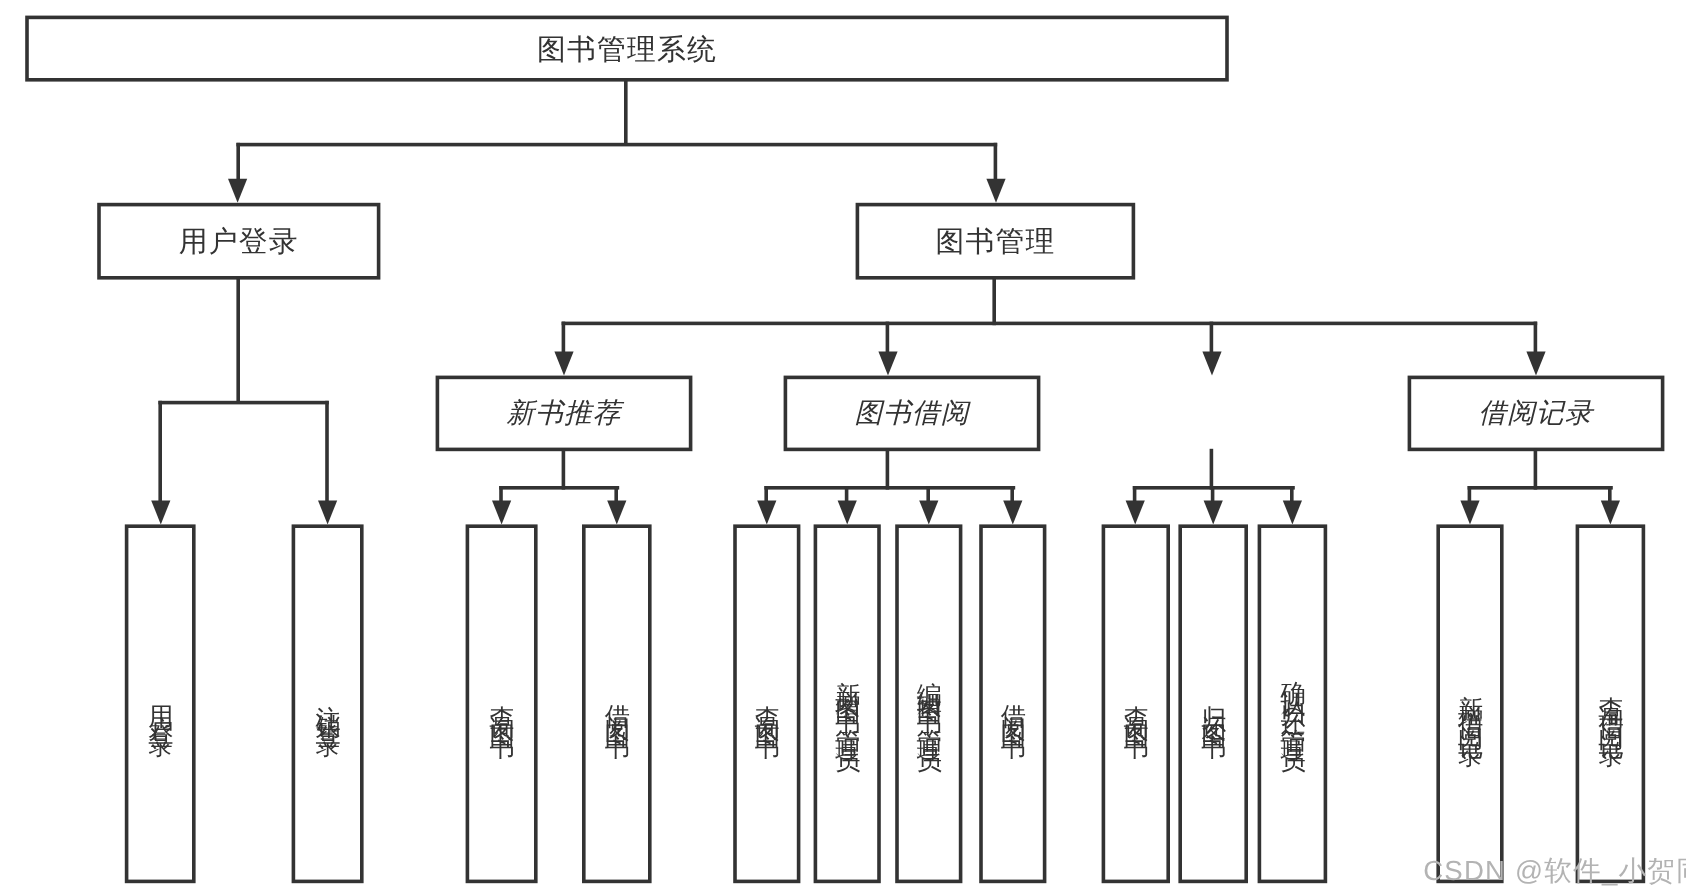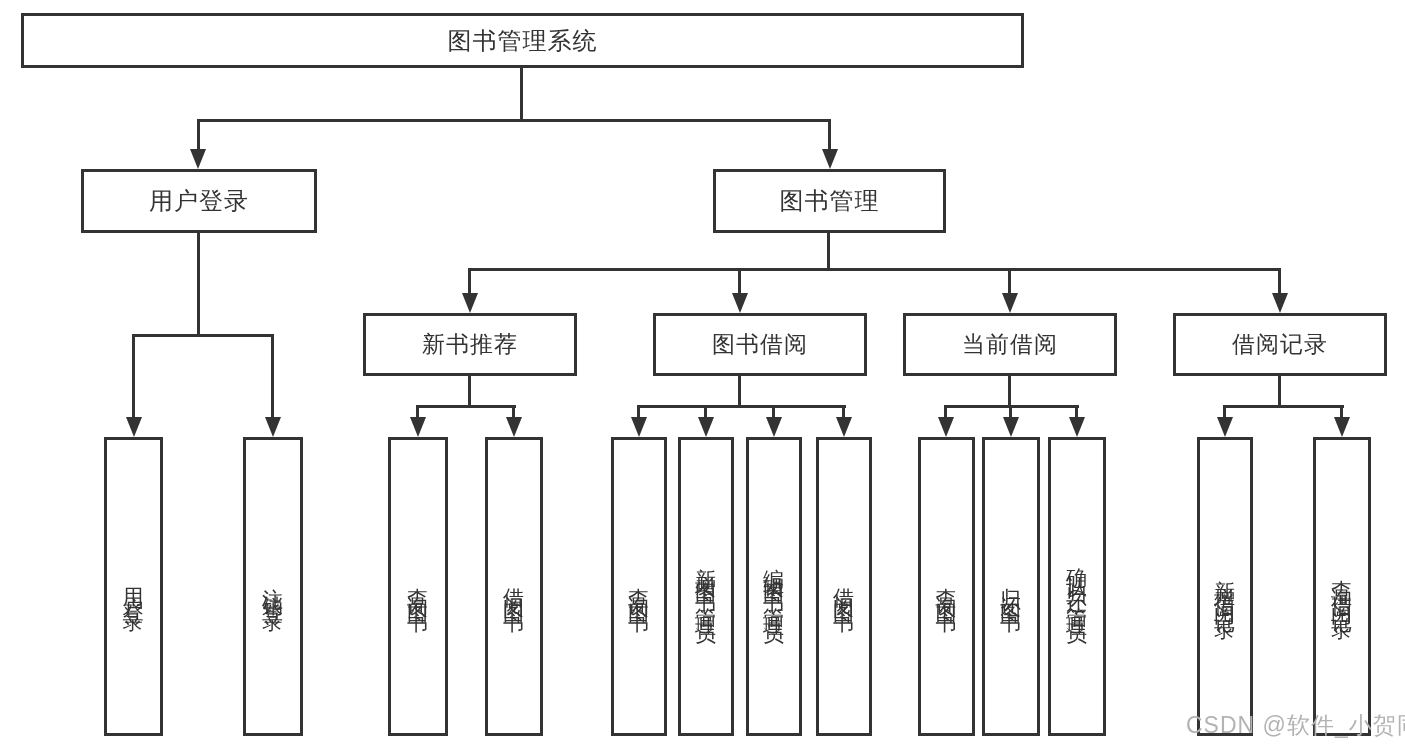--- a/index.html
+++ b/index.html
@@ -7,21 +7,21 @@
     position:relative;width:1405px;height:747px;background:#ffffff;overflow:hidden;
     font-family:"Liberation Sans","DejaVu Sans",sans-serif;color:#333333;
   }
   .box{
     position:absolute;box-sizing:border-box;border:3px solid #333333;background:#ffffff;
     display:flex;align-items:center;justify-content:center;text-align:center;
     color:#333333;
   }
   .title-box{font-size:24px;letter-spacing:1px;}
   .l2-box{font-size:24px;letter-spacing:1px;}
-  .l3-box{font-size:23px;letter-spacing:1px;}
+  .l3-box{font-size:23px;letter-spacing:1px;font-style:italic;}
   .leaf{
     font-size:21px;
   }
   .leaf .vtext{
     writing-mode:vertical-rl;
     letter-spacing:8px;
     line-height:1;
   }
   .vline{position:absolute;width:3px;background:#333333;}
   .hline{position:absolute;height:3px;background:#333333;}
@@ -65,21 +65,20 @@
   <div class="arrow" style="left:462px;top:293px;"></div>
   <div class="vline" style="left:738px;top:268px;height:27px;"></div>
   <div class="arrow" style="left:732px;top:293px;"></div>
   <div class="vline" style="left:1008px;top:268px;height:27px;"></div>
   <div class="arrow" style="left:1002px;top:293px;"></div>
   <div class="vline" style="left:1278px;top:268px;height:27px;"></div>
   <div class="arrow" style="left:1272px;top:293px;"></div>
 
   <div class="box l3-box" style="left:363px;top:313px;width:214px;height:63px;">新书推荐</div>
   <div class="box l3-box" style="left:633px;top:313px;width:214px;height:63px;margin-left:20px;">图书借阅</div>
-  <div class="box l3-box" style="left:903px;top:313px;width:214px;height:63px;">当前借阅</div>
   <div class="box l3-box" style="left:1173px;top:313px;width:214px;height:63px;">借阅记录</div>
 
   <div class="vline" style="left:468px;top:374px;height:34px;"></div>
   <div class="hline" style="left:416px;top:405px;width:100px;"></div>
   <div class="vline" style="left:416px;top:405px;height:14px;"></div>
   <div class="arrow" style="left:410px;top:417px;"></div>
   <div class="vline" style="left:512px;top:405px;height:14px;"></div>
   <div class="arrow" style="left:506px;top:417px;"></div>
 
   <div class="vline" style="left:738px;top:374px;height:34px;"></div>

